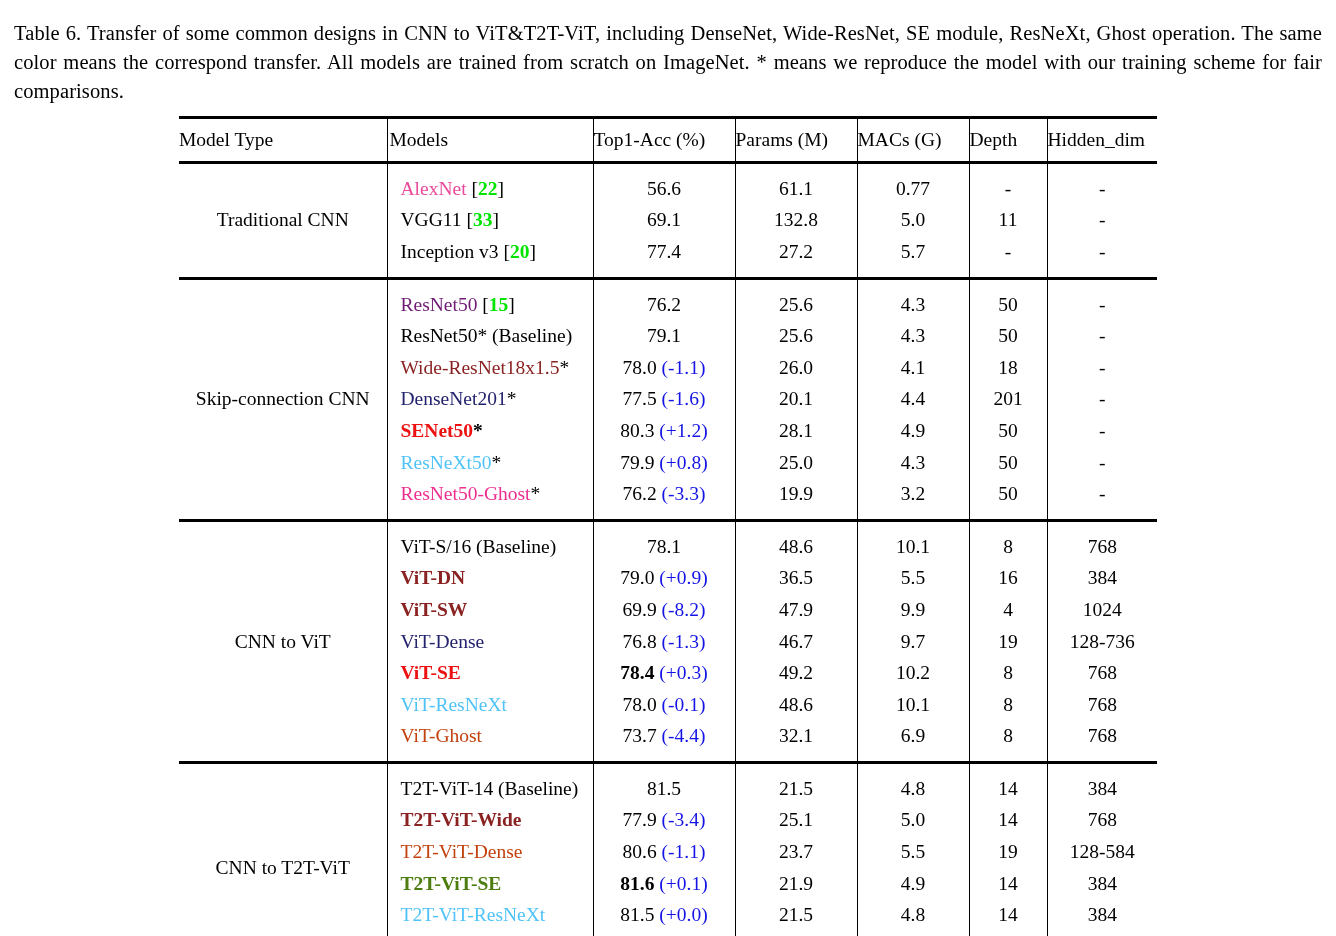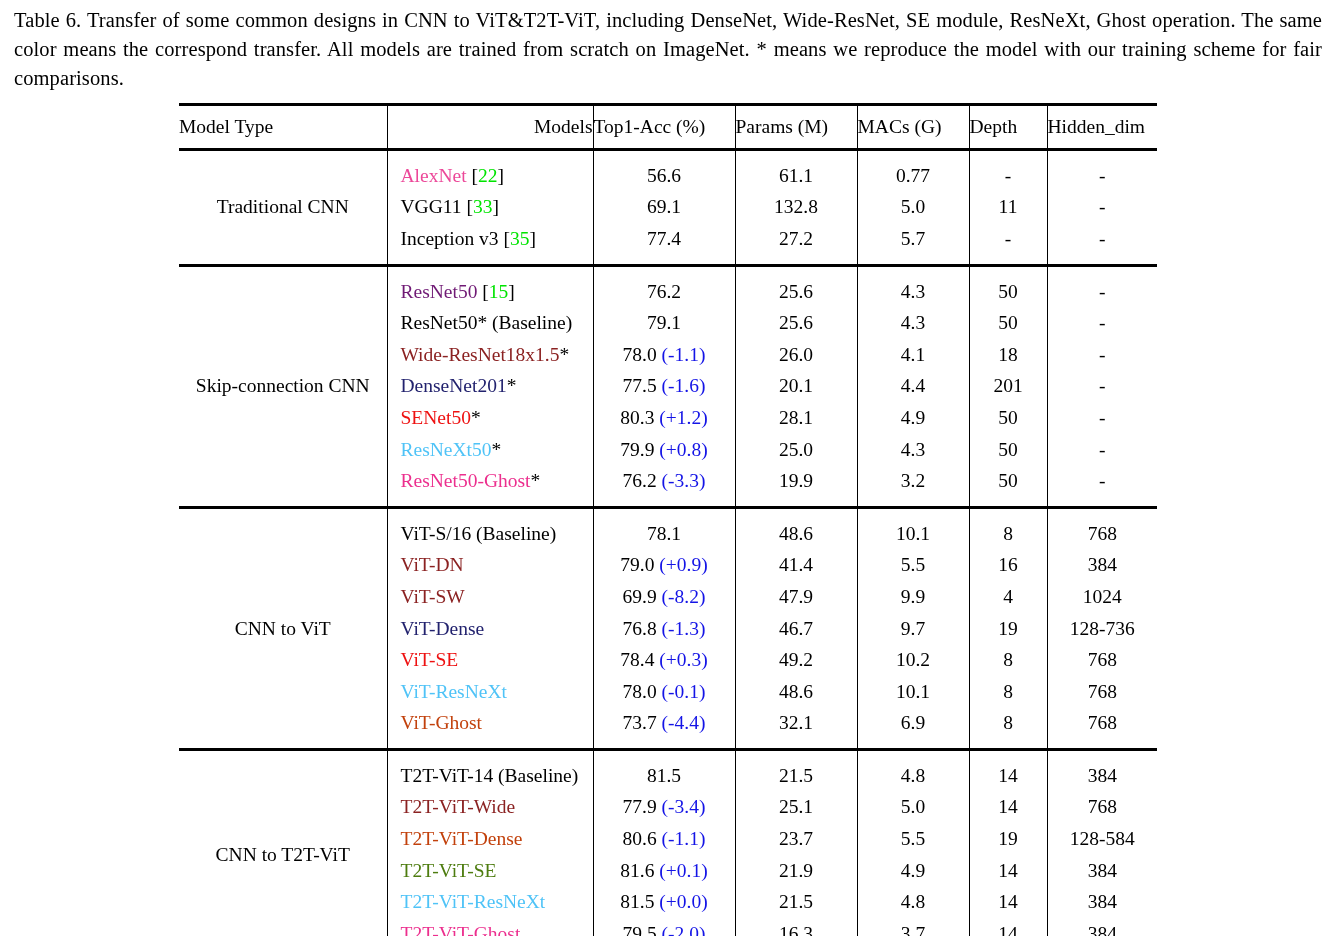--- a/index.html
+++ b/index.html
@@ -22,21 +22,21 @@
     box-sizing: border-box;
     padding: 6px 14px 0 14px;
   }
 
   
   .caption {
     font-size: 20.5px;
     line-height: 29px;
     text-align: justify;
     text-justify: inter-word;
-    margin: 0 0 10px 0;
+    margin: 13px 0 10px 0;
     letter-spacing: 0.1px;
   }
 
   
   .table-wrap {
     margin: 0 auto;
     width: 978px;
     position: relative;
   }
 
@@ -76,43 +76,43 @@
   tr.pad-row td { height: 9px; line-height: 0; font-size: 0; }
   tr.pad-row td.vl { border-left: 1.3px solid #000; }
 
   
   tr.hdr td {
     height: 42px;
     text-align: left;
     font-size: 19.5px;
   }
   tr.hdr td.vl { border-left: 1.3px solid #000; }
-  tr.hdr td.left-pad { text-align: right; padding-left: 24px; margin-left: 33px; }
+  tr.hdr td.left-pad { text-align: left; padding-left: 2px; margin-left: 33px; }
 
   
   tr.drow td {
     height: 31.6px;
     text-align: center;
     font-size: 19.5px;
     white-space: nowrap;
   }
   tr.drow td.vl { border-left: 1.3px solid #000; }
   tr.drow td.models {
     text-align: left;
     padding-left: 13px;
   }
   td.typecell {
     text-align: center;
     font-size: 19.5px;
     vertical-align: middle;
   }
 
   
-  .b { font-weight: normal; }
-  .cite { color: #00e400; font-weight: normal; }
+  .b { font-weight: bold; }
+  .cite { color: #00e400; font-weight: bold; }
   .delta { color: #1414e6; }
   .star { color: #000000; }
   .nm { }
 </style>
 </head>
 <body>
 
 <div class="page">
 
   <p class="caption">Table 6. Transfer of some common designs in CNN to ViT&amp;T2T-ViT, including DenseNet, Wide-ResNet, SE module, ResNeXt, Ghost operation. The same color means the correspond transfer. All models are trained from scratch on ImageNet. * means we reproduce the model with our training scheme for fair comparisons.</p>
@@ -164,21 +164,21 @@
           </tr>
           <tr class="drow">
             <td class="vl models"><span class="nm" style="color:#000000">VGG11</span> [<span class="cite">33</span>]</td>
             <td class="vl"><span class="">69.1</span></td>
             <td class="vl">132.8</td>
             <td class="vl">5.0</td>
             <td class="vl">11</td>
             <td class="vl">-</td>
           </tr>
           <tr class="drow">
-            <td class="vl models"><span class="nm" style="color:#000000">Inception v3</span> [<span class="cite">35</span>]</td>
+            <td class="vl models"><span class="nm" style="color:#000000">Inception v3</span> [<span class="cite">20</span>]</td>
             <td class="vl"><span class="">77.4</span></td>
             <td class="vl">27.2</td>
             <td class="vl">5.7</td>
             <td class="vl">-</td>
             <td class="vl">-</td>
           </tr>
           <tr class="pad-row">
             <td></td>
             <td class="vl"></td>
             <td class="vl"></td>
@@ -282,21 +282,21 @@
             <td class="vl models"><span class="nm" style="color:#000000">ViT-S/16 (Baseline)</span></td>
             <td class="vl"><span class="">78.1</span></td>
             <td class="vl">48.6</td>
             <td class="vl">10.1</td>
             <td class="vl">8</td>
             <td class="vl">768</td>
           </tr>
           <tr class="drow">
             <td class="vl models"><span class="nm b" style="color:#8b2222">ViT-DN</span></td>
             <td class="vl"><span class="">79.0</span> <span class="delta">(+0.9)</span></td>
-            <td class="vl">41.4</td>
+            <td class="vl">36.5</td>
             <td class="vl">5.5</td>
             <td class="vl">16</td>
             <td class="vl">384</td>
           </tr>
           <tr class="drow">
             <td class="vl models"><span class="nm b" style="color:#8b2222">ViT-SW</span></td>
             <td class="vl"><span class="">69.9</span> <span class="delta">(-8.2)</span></td>
             <td class="vl">47.9</td>
             <td class="vl">9.9</td>
             <td class="vl">4</td>

